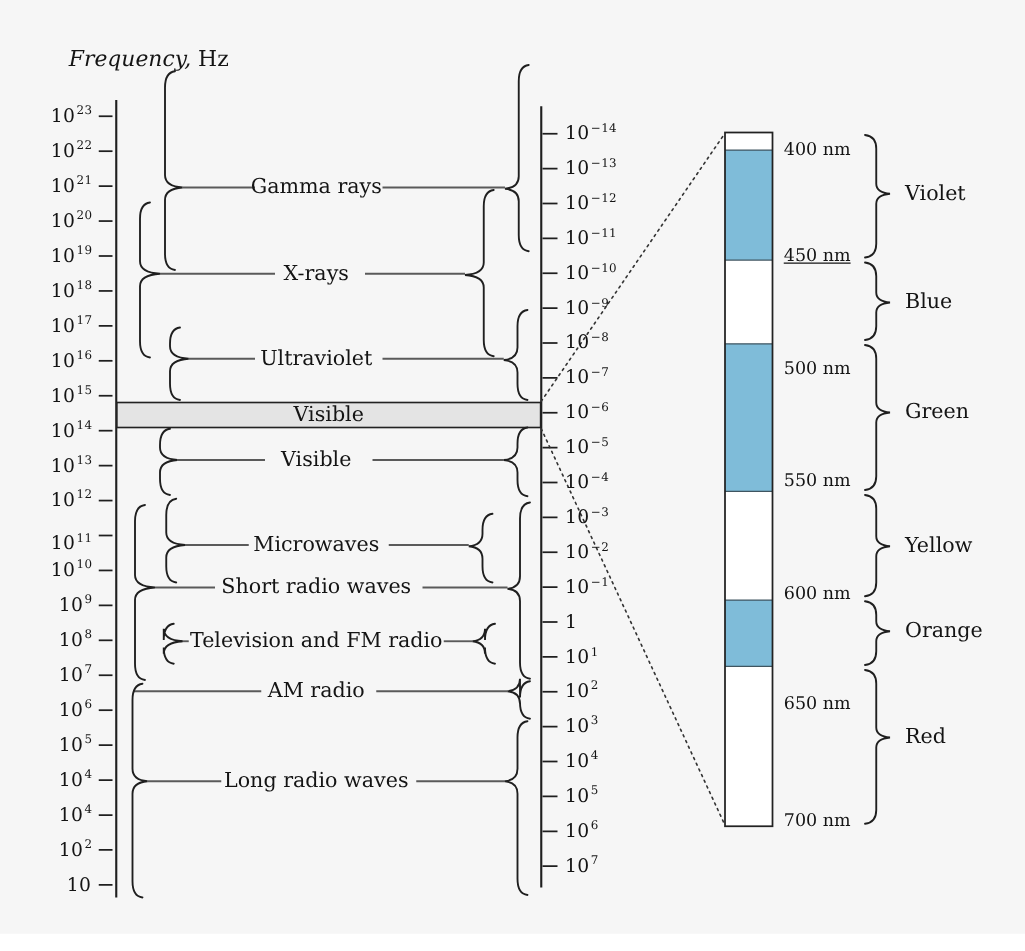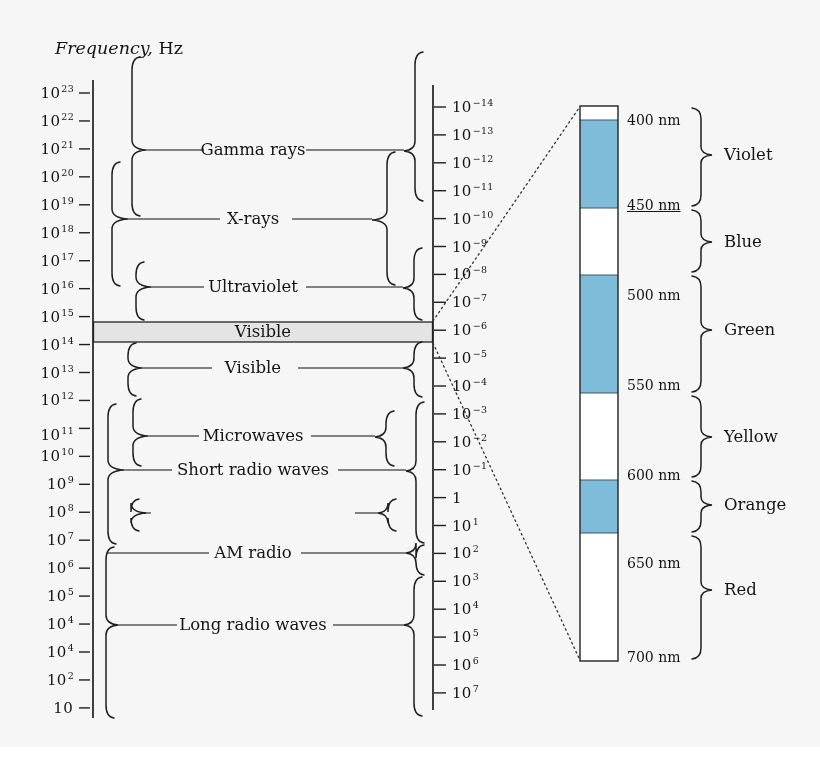--- a/index.html
+++ b/index.html
@@ -180,20 +180,21 @@
     <div class="lbl num anch-start" style="left: 452px; top: 637.1px;"><span>10</span><sup>5</sup></div>
     <div class="lbl num anch-start" style="left: 452px; top: 665px;"><span>10</span><sup>6</sup></div>
     <div class="lbl num anch-start" style="left: 452px; top: 692.9px;"><span>10</span><sup>7</sup></div>
     <div class="lbl band anch-mid" style="left: 253px; top: 150px;">Gamma rays</div>
     <div class="lbl band anch-mid" style="left: 253px; top: 219px;">X-rays</div>
     <div class="lbl band anch-mid" style="left: 253px; top: 287px;">Ultraviolet</div>
     <div class="lbl band anch-mid" style="left: 263px; top: 332px;">Visible</div>
     <div class="lbl band anch-mid" style="left: 253px; top: 368px;">Visible</div>
     <div class="lbl band anch-mid" style="left: 253px; top: 436px;">Microwaves</div>
     <div class="lbl band anch-mid" style="left: 253px; top: 470px;">Short radio waves</div>
+    <div class="lbl band anch-mid" style="left: 253px; top: 513px;">Television and FM radio</div>
     <div class="lbl band anch-mid" style="left: 253px; top: 553px;">AM radio</div>
     <div class="lbl band anch-mid" style="left: 253px; top: 625px;">Long radio waves</div>
     <div class="lbl nm anch-start" style="left: 627px; top: 120px;">400 nm</div>
     <div class="lbl nm anch-start" style="left: 627px; top: 205px; text-decoration: underline;">450 nm</div>
     <div class="lbl nm anch-start" style="left: 627px; top: 295px;">500 nm</div>
     <div class="lbl nm anch-start" style="left: 627px; top: 385px;">550 nm</div>
     <div class="lbl nm anch-start" style="left: 627px; top: 475px;">600 nm</div>
     <div class="lbl nm anch-start" style="left: 627px; top: 563px;">650 nm</div>
     <div class="lbl nm anch-start" style="left: 627px; top: 657px;">700 nm</div>
     <div class="lbl colorname anch-start" style="left: 724px; top: 155px;">Violet</div>

